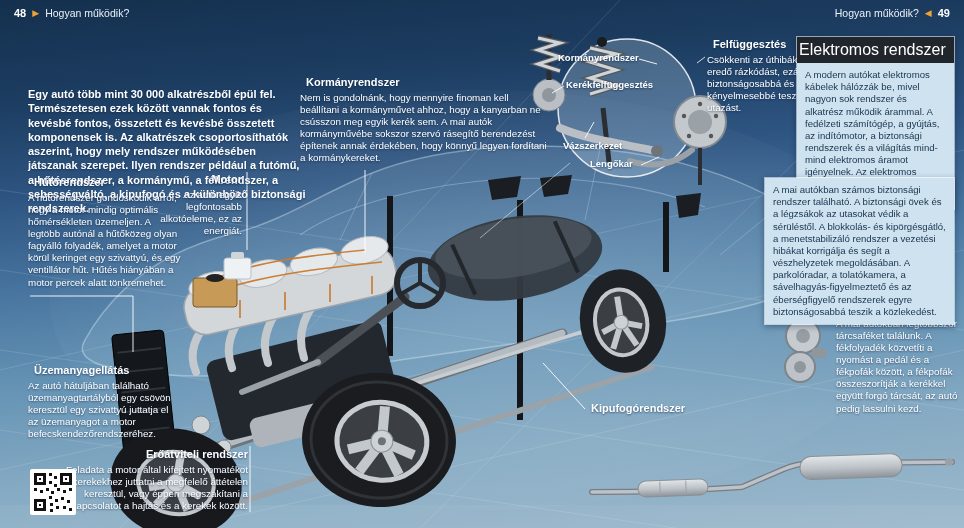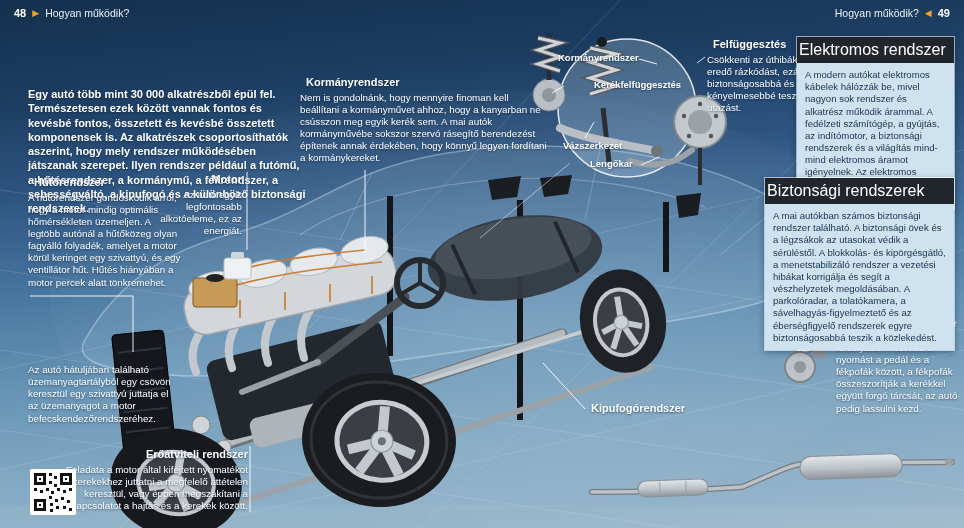--- a/index.html
+++ b/index.html
@@ -27,21 +27,21 @@
   .ann-motor{left:158px;top:173px;width:84px;text-align:right;}
   .ann-kormanyrendszer{left:300px;top:76px;width:248px;}
   .ann-felfuggesztes{left:707px;top:38px;width:110px;}
   .ann-uzemanyagellatas{left:28px;top:364px;width:152px;}
   .ann-eroatviteli{left:58px;top:448px;width:190px;text-align:right;}
   .ann-fekrendszer{left:836px;top:302px;width:122px;}
   .ann-kipufogorendszer{left:585px;top:402px;width:294px;}
   .inset-label{position:absolute;z-index:2;font-size:9.5px;font-weight:bold;color:#fff;
     text-shadow:0 1px 2px rgba(0,25,60,.6);white-space:nowrap;}
   .lbl-lengescsillapito{left:558px;top:52px;}
-  .lbl-kerekfelfuggesztes{left:594px;top:79px;}
+  .lbl-kerekfelfuggesztes{left:566px;top:79px;}
   .lbl-vazszerkezet{left:563px;top:140px;}
   .lbl-lengokar{left:590px;top:158px;}
   .infobox{position:absolute;z-index:2;border:1px solid rgba(255,255,255,.55);
     box-shadow:0 2px 6px rgba(0,20,50,.35);}
   .infobox .box-title{background:#20262c;color:#fff;font-weight:normal;font-size:16px;
     padding:4px 2px;}
   .infobox .box-body{background:#cfe2ef;color:#16344f;font-size:9.6px;line-height:1.27;
     padding:6px 8px;}
   .box-elektromos{left:796px;top:36px;width:157px;}
   .box-biztonsagi{left:764px;top:177px;width:189px;}
@@ -303,20 +303,21 @@
     <p class="ann-title">Kormányrendszer</p>
     <p class="ann-body">Nem is gondolnánk, hogy mennyire finoman kell beállítani a kormányművet ahhoz, hogy a kanyarban ne csússzon meg egyik kerék sem. A mai autók kormányművébe sokszor szervó rásegítő berendezést építenek annak érdekében, hogy könnyű legyen fordítani a kormánykereket.</p>
   </div>
 
   <div class="txt ann ann-felfuggesztes">
     <p class="ann-title">Felfüggesztés</p>
     <p class="ann-body">Csökkenti az úthibákból eredő rázkódást, ezáltal biztonságosabbá és kényelmesebbé teszi az utazást.</p>
   </div>
 
   <div class="txt ann ann-uzemanyagellatas">
+    <p class="ann-title">Üzemanyagellátás</p>
     <p class="ann-body">Az autó hátuljában található üzemanyagtartályból egy csövön keresztül egy szivattyú juttatja el az üzemanyagot a motor befecskendezőrendszeréhez.</p>
   </div>
 
   <div class="txt ann ann-eroatviteli">
     <p class="ann-title">Erőátviteli rendszer</p>
     <p class="ann-body">Feladata a motor által kifejtett nyomatékot a kerekekhez juttatni a megfelelő áttételen keresztül, vagy éppen megszakítani a kapcsolatot a hajtás és a kerekek között.</p>
   </div>
 
   <div class="txt ann ann-fekrendszer">
     <p class="ann-title">Fékrendszer</p>
@@ -331,21 +332,20 @@
   <span class="inset-label lbl-kerekfelfuggesztes">Kerékfelfüggesztés</span>
   <span class="inset-label lbl-vazszerkezet">Vázszerkezet</span>
   <span class="inset-label lbl-lengokar">Lengőkar</span>
 
   <div class="infobox box-elektromos">
     <div class="box-title">Elektromos rendszer</div>
     <div class="box-body">A modern autókat elektromos kábelek hálózzák be, mivel nagyon sok rendszer és alkatrész működik árammal. A fedélzeti számítógép, a gyújtás, az indítómotor, a biztonsági rendszerek és a világítás mind-mind elektromos áramot igényelnek. Az elektromos energiát a generátor termeli, és az akkumulátor tárolja el.</div>
   </div>
 
   <div class="infobox box-biztonsagi">
-    <div class="box-title">Biztonsági rendszerek</div>
     <div class="box-body">A mai autókban számos biztonsági rendszer található. A biztonsági övek és a légzsákok az utasokat védik a sérüléstől. A blokkolás- és kipörgésgátló, a menetstabilizáló rendszer a vezetési hibákat korrigálja és segít a vészhelyzetek megoldásában. A parkolóradar, a tolatókamera, a sávelhagyás-figyelmeztető és az éberségfigyelő rendszerek egyre biztonságosabbá teszik a közlekedést.</div>
   </div>
 
   <svg class="qr" width="46" height="46" viewBox="0 0 46 46">
     <rect x="0" y="0" width="46" height="46" rx="2" fill="#fff"></rect>
     <g fill="#111">
       <rect x="4" y="4" width="12" height="12"></rect>
         <rect x="30" y="4" width="12" height="12"></rect>
       <rect x="4" y="30" width="12" height="12"></rect>
       <rect x="7" y="7" width="6" height="6" fill="#fff"></rect>

